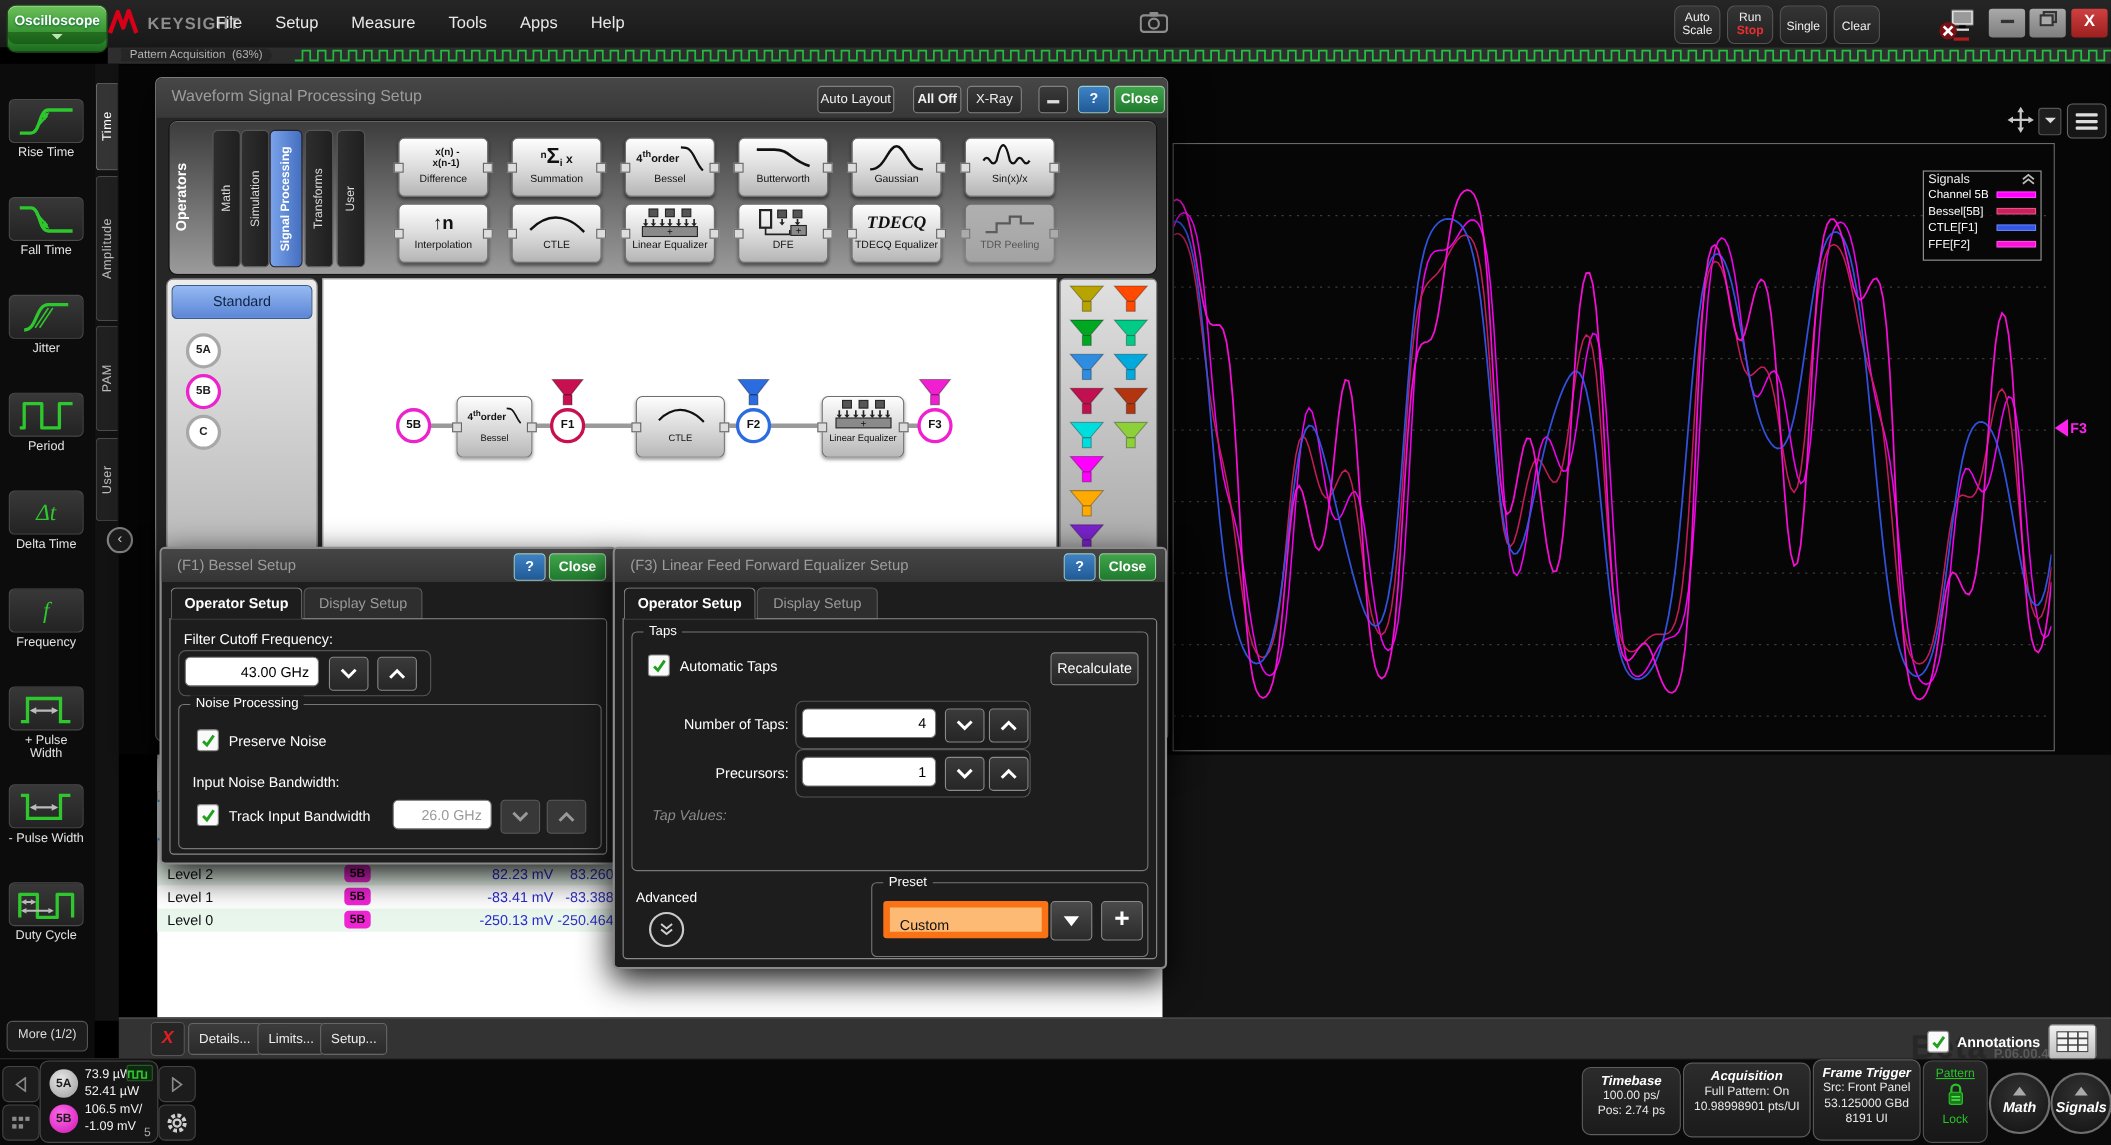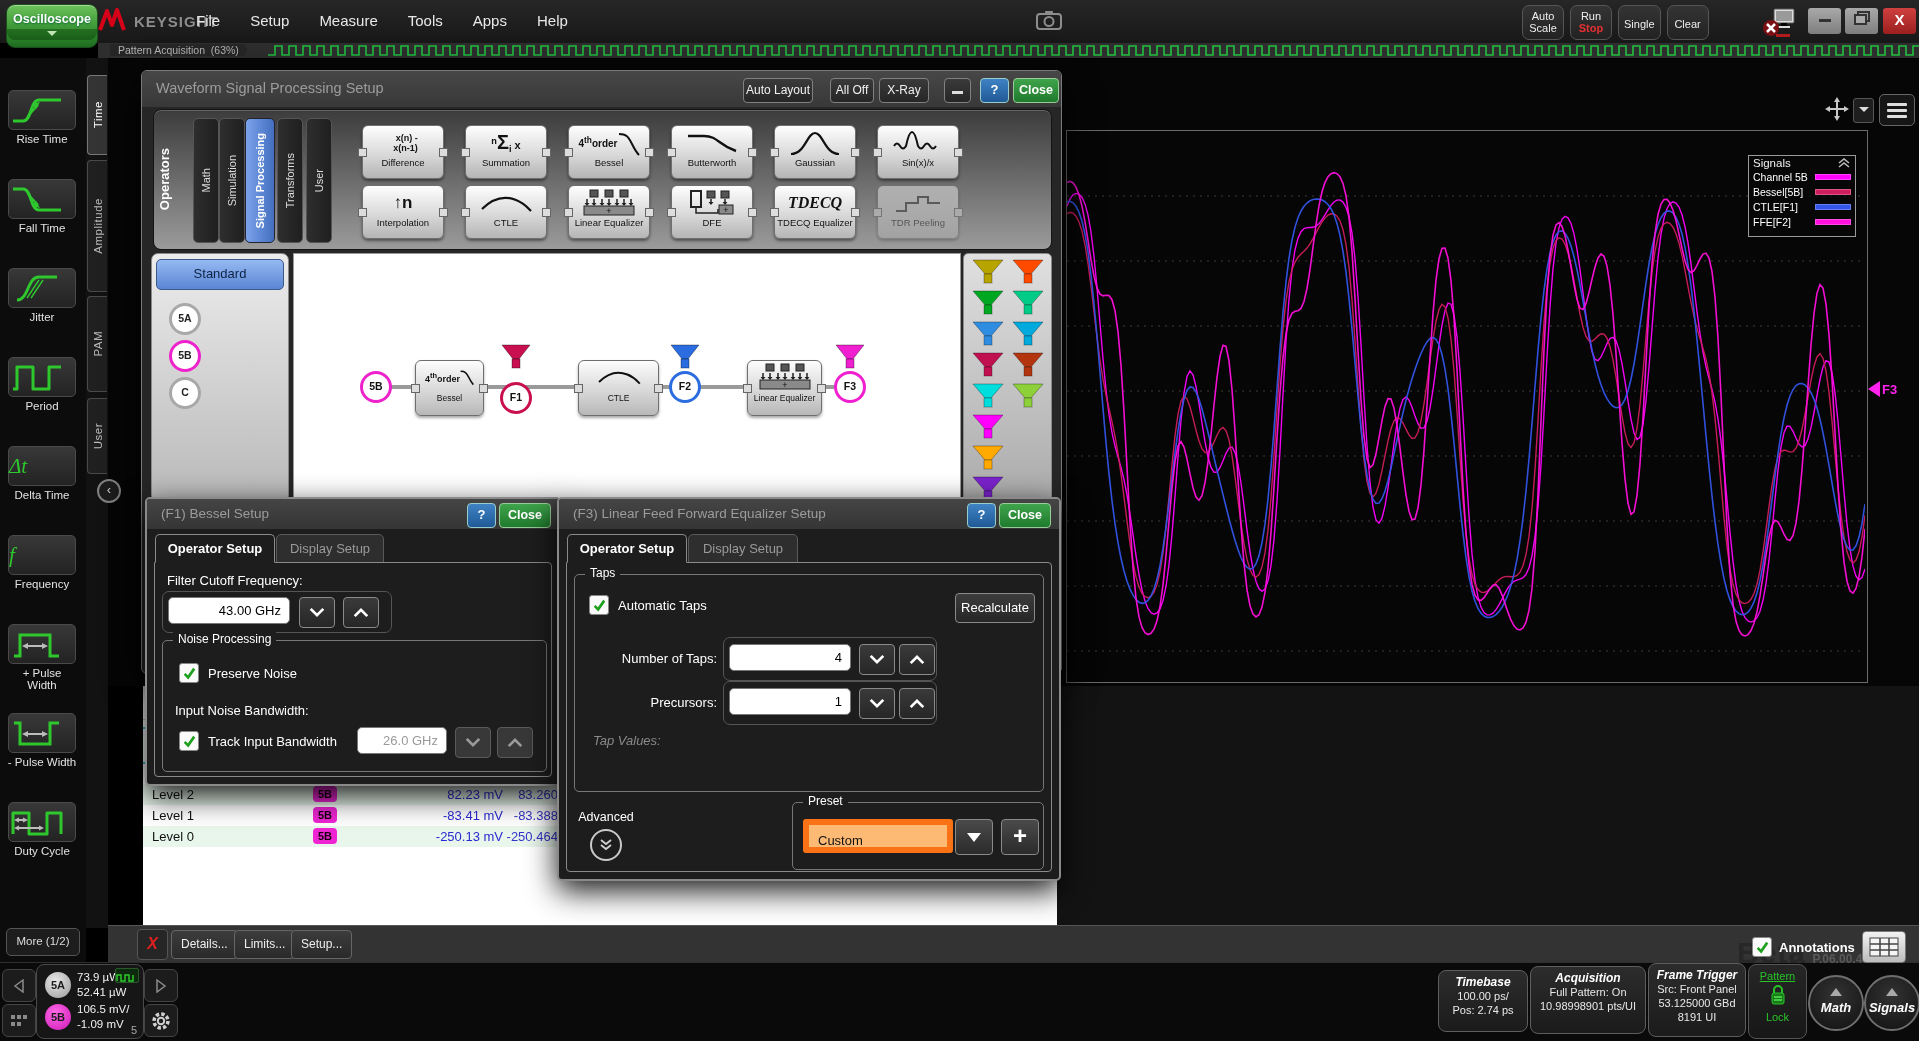--- a/index.html
+++ b/index.html
@@ -29,21 +29,21 @@
   #win-restore{left:1845px;background:linear-gradient(#a9a9a9,#7e7e7e);}
   #win-close{left:1883px;background:linear-gradient(#d04040,#9c1f1f);color:#fff;font-weight:bold;font-size:15px;}
   #win-min i{display:inline-block;width:12px;height:3px;background:#333;margin-bottom:3px;}
   
   #pattern-strip{left:98px;top:43px;width:1821px;height:15px;background:#2e2e2e;border-bottom:1px solid #000;}
   #pattern-strip .lbl{position:absolute;left:12px;top:1px;font-size:10.5px;color:#b5b5b5;background:#262626;padding:0 8px;border-radius:0 6px 6px 0;z-index:2;}
   
   #sidebar{left:0;top:58px;width:86px;height:983px;background:#0c0c0c;}
   .sb-item{position:absolute;left:7px;width:70px;text-align:center;cursor:pointer;}
   .sb-ic{width:66px;height:38px;margin:0 auto;background:linear-gradient(#383838,#232323);border:1px solid #4a4a4a;border-radius:5px;
-     display:flex;align-items:center;justify-content:flex-start;}
+     display:flex;align-items:center;justify-content:center;}
   .sb-lb{display:block;margin-top:3px;font-size:11.5px;color:#e2e2e2;}
   .sb-glyph{font-size:21px;color:#2ec82e;font-family:"Liberation Serif",serif;font-style:italic;}
   #more-btn{left:6px;top:928px;width:72px;height:26px;background:#1d1d1d;border:1px solid #555;border-radius:5px;
      color:#ddd;font-size:11.5px;text-align:center;line-height:25px;cursor:pointer;}
   
   #vtabs{left:86px;top:58px;width:22px;height:870px;background:#121212;}
   .vtab{position:absolute;left:1px;width:19px;background:#202020;border:1px solid #4a4a4a;border-right:none;border-radius:4px 0 0 4px;
      display:flex;align-items:center;justify-content:center;cursor:pointer;}
   .vtab span{writing-mode:vertical-rl;transform:rotate(180deg);font-size:11.5px;color:#bbb;letter-spacing:.5px;}
   .vtab.active{background:#343434;border-color:#777;}
@@ -556,21 +556,21 @@
 </div>
 <div class="round-btn" style="left:1864px;top:975px;">
   <span class="up"></span>
   <span class="lb">Signals</span>
 </div>
 
 <div class="abs" id="wsp">
   <div class="titlebar">
     <span class="dlg-title">Waveform Signal Processing Setup</span>
     <span class="dk-btn" style="left:601px;width:68px;">Auto Layout</span>
-    <span class="dk-btn" style="left:688px;width:42px;">All Off</span>
+    <span class="dk-btn" style="left:688px;width:42px;font-weight:bold;">All Off</span>
     <span class="dk-btn" style="left:737px;width:48px;">X-Ray</span>
     <span class="dk-btn" style="left:802px;width:25px;"><i style="display:inline-block;width:11px;height:3px;background:#ddd;"></i></span>
     <span class="help-btn" style="left:838px;">?</span>
     <span class="close-btn" style="left:871px;">Close</span>
   </div>
   <div id="palette">
     <div id="op-header">
         <span>Operators</span>
       </div>
     <div id="op-tabs">
@@ -747,21 +747,21 @@
             </svg>
           </div>
           <div class="lb">Bessel</div>
           <span class="nub" style="left: -5px;"></span>
           <span class="nub" style="right: -5px;"></span>
         </div>
         <div class="funnel" style="left: 206px; top: 90px;"><svg width="32" height="28" viewBox="0 0 32 28">
             <polygon points="2,1 30,1 19,15 13,15" fill="#c81050" stroke="rgba(0,0,0,.35)"></polygon>
             <rect x="12" y="15" width="8" height="9" fill="#c81050" stroke="rgba(0,0,0,.35)"></rect>
           </svg></div>
-        <div class="chain-node" style="left: 206px; top: 128px; border-color: rgb(200, 16, 80);">F1</div>
+        <div class="chain-node" style="left: 206px; top: 117px; border-color: rgb(200, 16, 80);">F1</div>
         <div class="chain-block" style="left: 284px; width: 79px;">
           <div class="gl">
             <svg width="52" height="20" viewBox="0 0 56 24" fill="none">
               <path d="M4,18 C16,6 28,5 38,9 C46,12 50,17 53,20" stroke="#111" stroke-width="2.4"></path>
             </svg>
           </div>
           <div class="lb">CTLE</div>
           <span class="nub" style="left: -5px;"></span>
           <span class="nub" style="right: -5px;"></span>
         </div>

